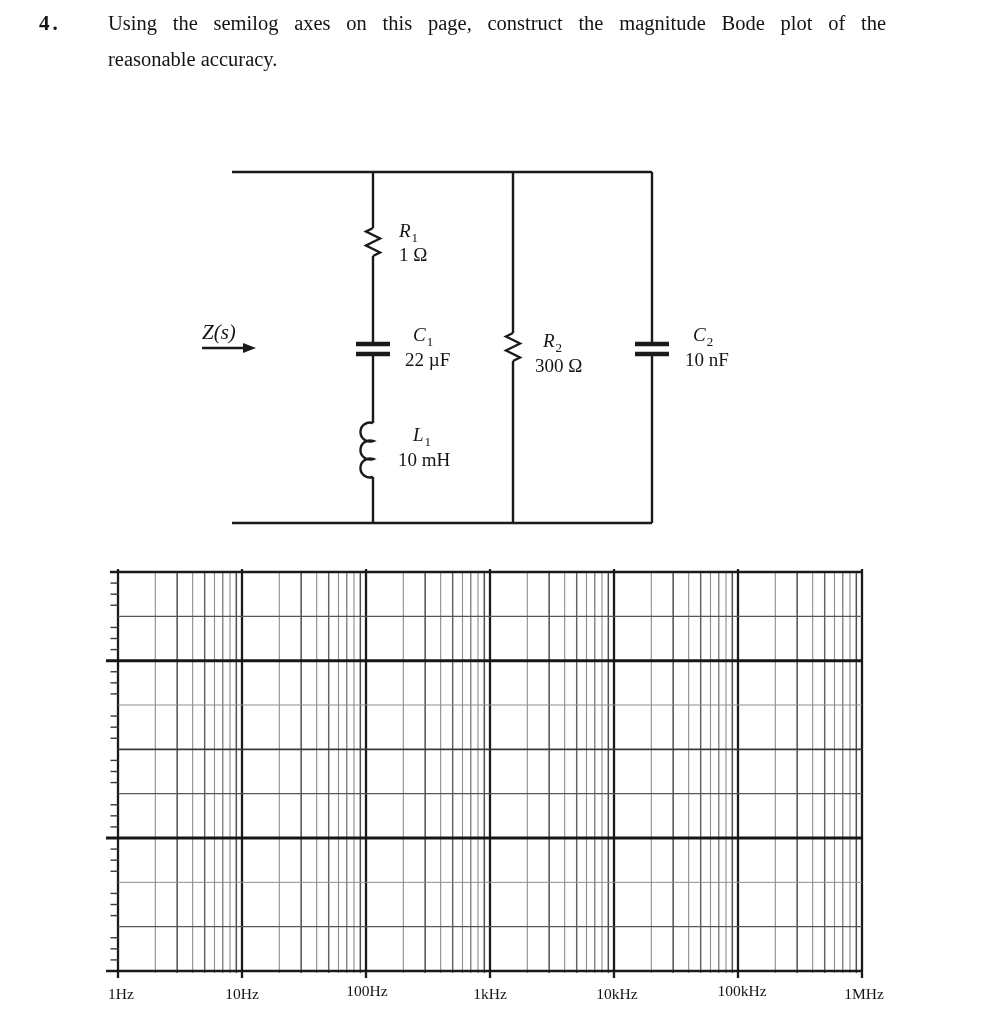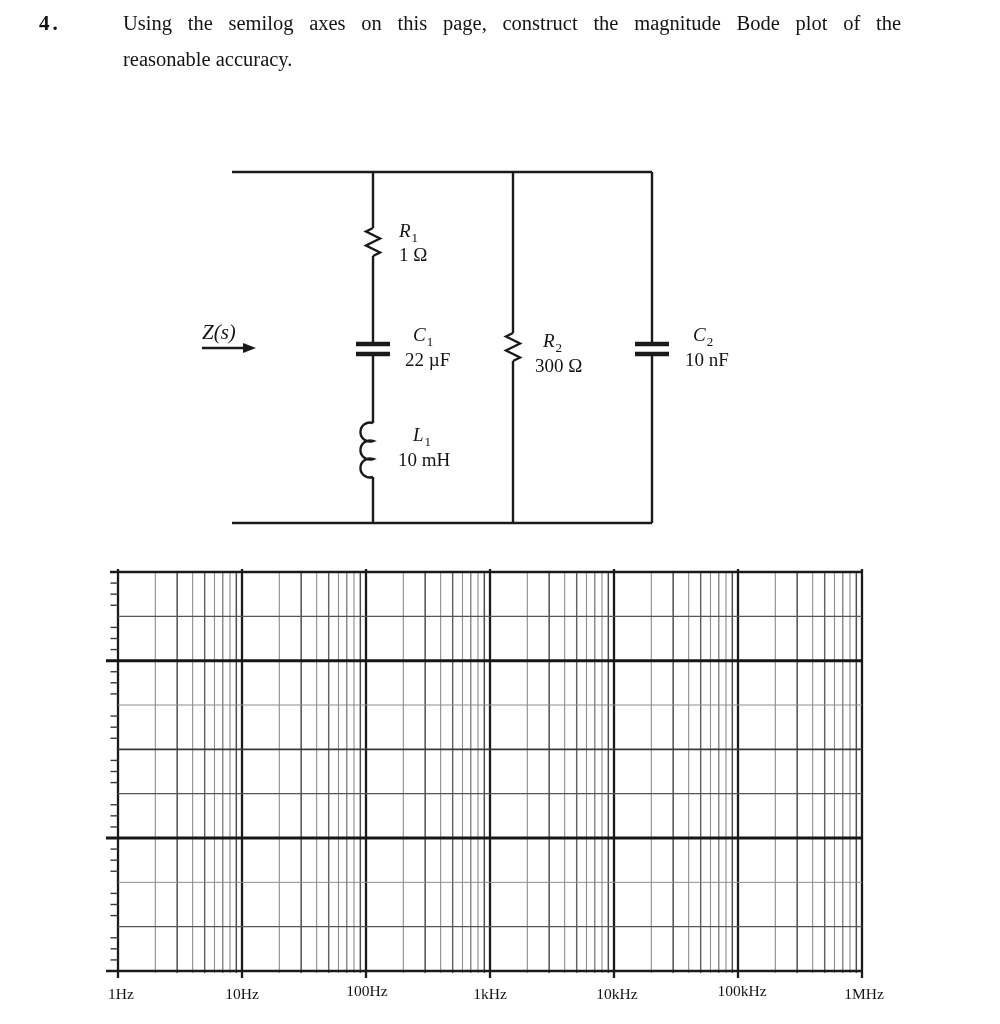--- a/index.html
+++ b/index.html
@@ -6,21 +6,21 @@
   body{
     width:1000px;height:1024px;position:relative;background:#ffffff;
     font-family:"Liberation Serif", serif;color:#141414;overflow:hidden;
   }
   
   .problem{position:absolute;top:5px;left:0;width:1000px;}
   .pnum{
     position:absolute;left:39px;top:0;font-size:21px;font-weight:bold;
     letter-spacing:3px;line-height:36px;
   }
-  .ptext{position:absolute;left:123px;top:0;width:778px;font-size:20.5px;}
+  .ptext{position:absolute;left:108px;top:0;width:778px;font-size:20.5px;}
   .pline{
     height:36px;line-height:36px;white-space:normal;
     text-align:justify;text-align-last:justify;
   }
   .pline.last{text-align:center;text-align-last:left;}
   .var{font-style:italic;}
   
   .circuit-svg{position:absolute;left:180px;top:160px;}
   .wire{stroke:#1a1a1a;stroke-width:2.4;fill:none;}
   .plate{stroke:#1a1a1a;stroke-width:4.4;fill:none;}

